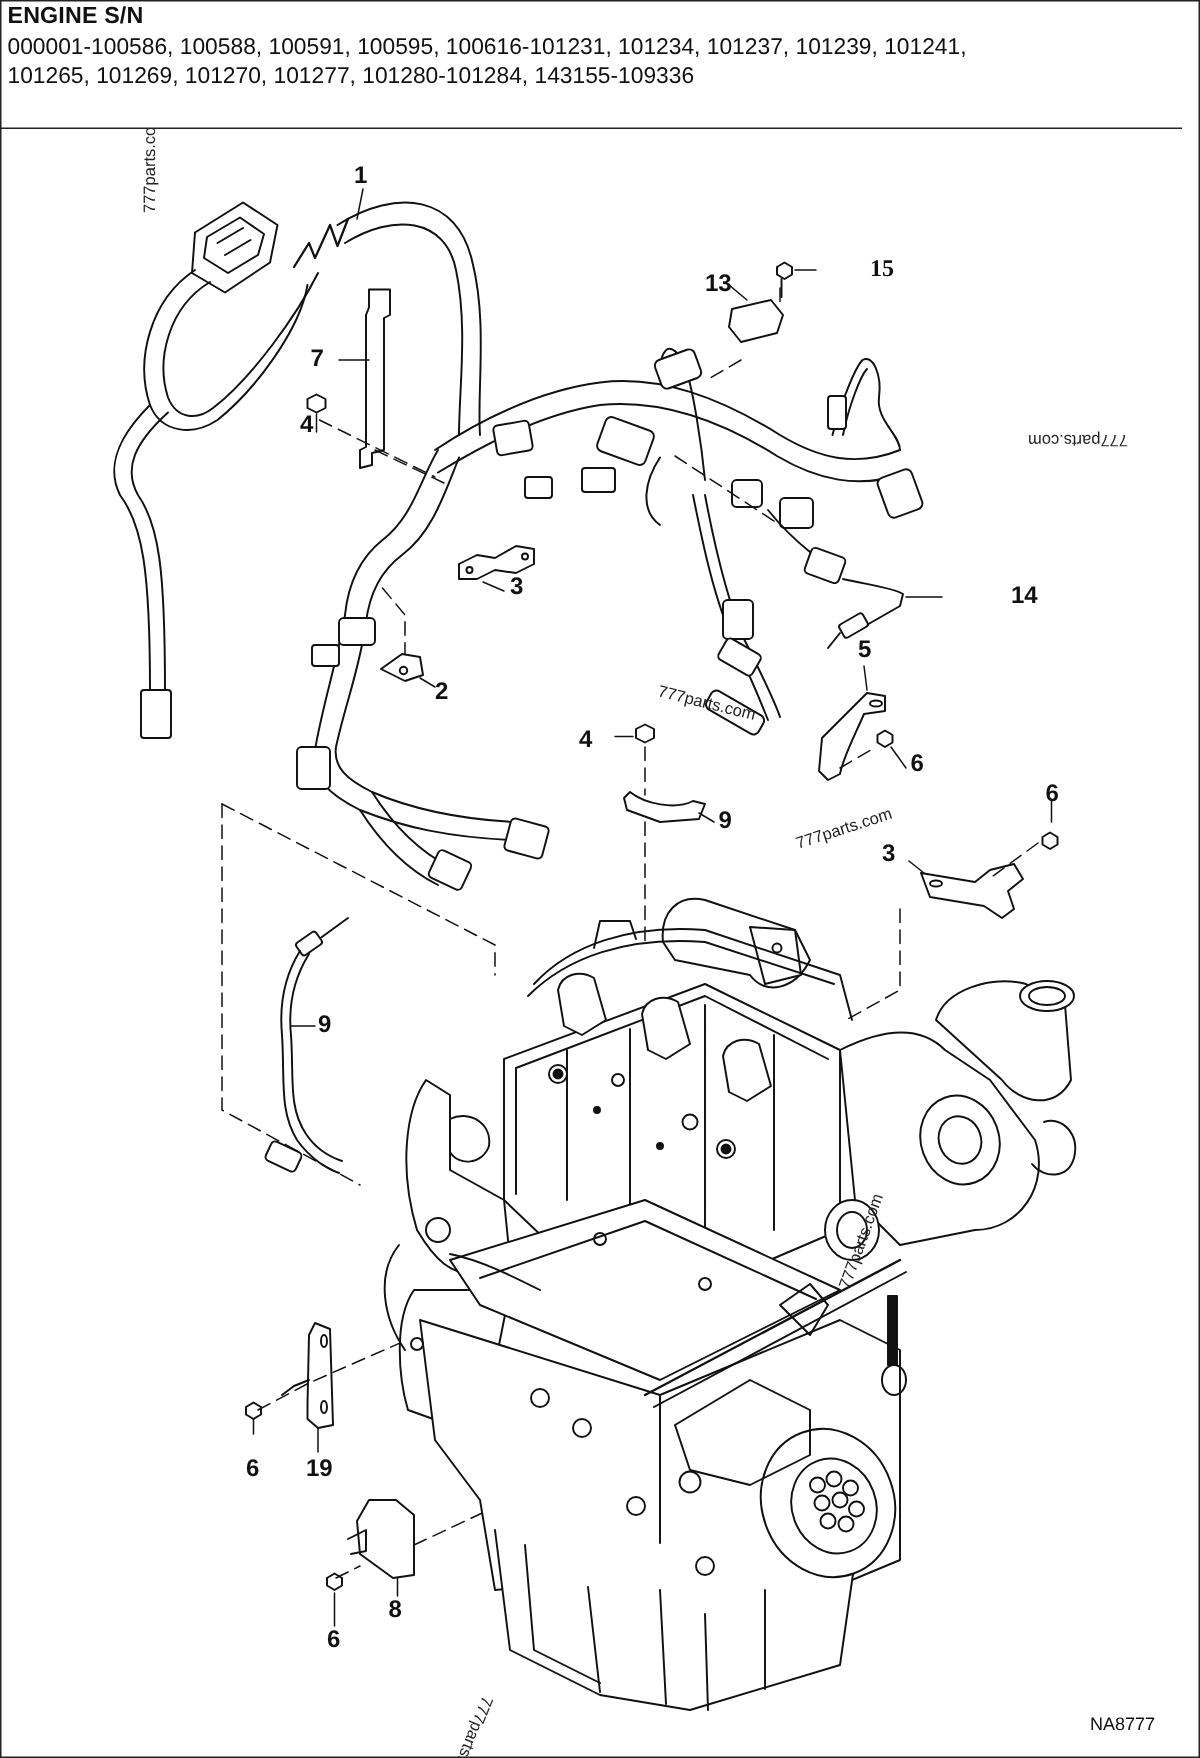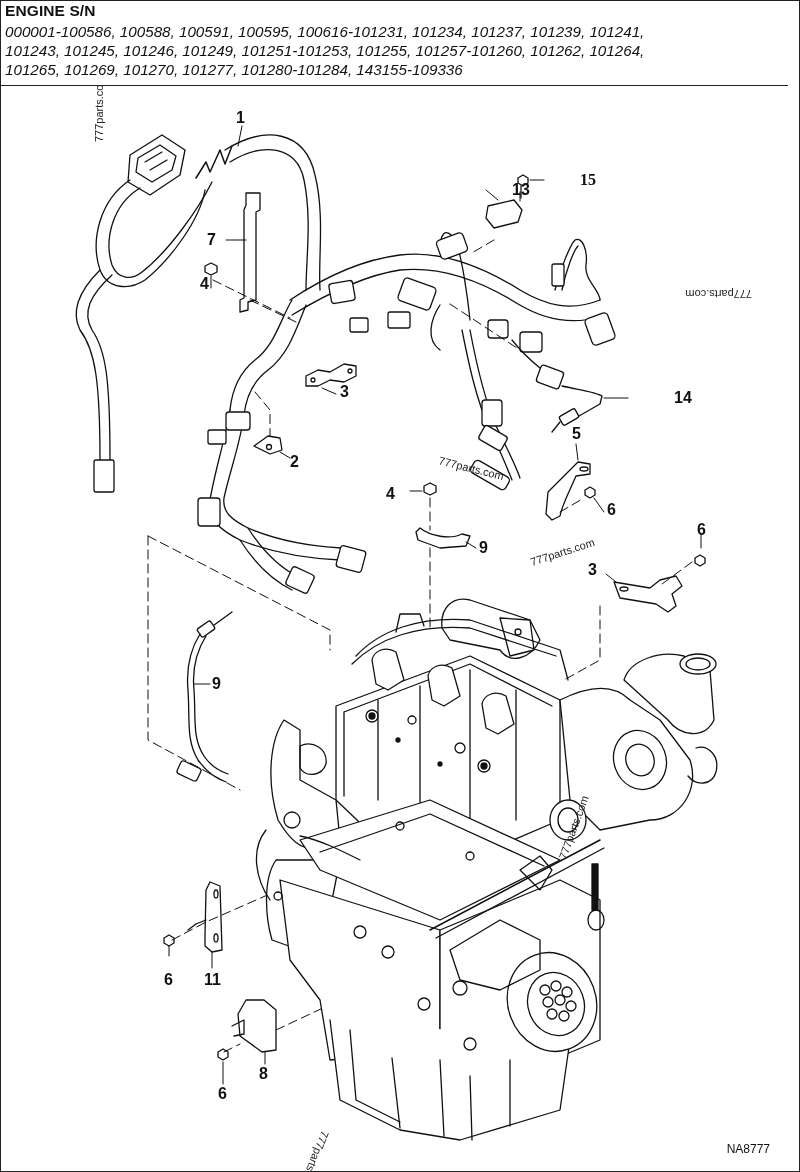--- a/index.html
+++ b/index.html
@@ -1,35 +1,34 @@
 <!DOCTYPE html>
 <html><head>
 <meta charset="utf-8">
 <style>
   html, body { margin:0; padding:0; background:#ffffff; }
   body { width:800px; height:1172px; position:relative; overflow:hidden; font-family:"Liberation Sans", sans-serif; color:#111; }
   .frame { position:absolute; left:0; top:0; width:798px; height:1170px; border:1px solid #222; box-sizing:content-box; }
   .header { position:absolute; left:0; top:0; width:788px; height:85px; border-bottom:1px solid #222; }
   .header-title { position:absolute; left:5px; top:2px; font-weight:bold; font-size:15.5px; letter-spacing:0.1px; }
   .serials { position:absolute; left:5px; top:22px; width:780px; font-size:15.2px; line-height:19px; }
-  .serials span { display:block; white-space:nowrap;font-style:italic; }
+  .serials span { display:block; white-space:nowrap; }
   .diagram { position:absolute; left:0; top:86px; width:800px; height:1086px; }
   .callout { position:absolute; font-weight:bold; font-size:16px; line-height:16px; }
   .drawing-no { position:absolute; right:30px; bottom:16px; font-size:12px; }
 </style>
 </head>
 <body>
 
 <div class="frame"></div>
 
 <div class="header">
   <div class="header-title">ENGINE S/N</div>
   <div class="serials">
     <span>000001-100586, 100588, 100591, 100595, 100616-101231, 101234, 101237, 101239, 101241,</span>
-    <span>101243, 101245, 101246, 101249, 101251-101253, 101255, 101257-101260, 101262, 101264,</span>
     <span>101265, 101269, 101270, 101277, 101280-101284, 143155-109336</span>
   </div>
 </div>
 
 <svg class="diagram" viewBox="0 86 800 1086" width="800" height="1086" xmlns="http://www.w3.org/2000/svg" fill="none" stroke="#111" stroke-width="1.3" stroke-linecap="round" stroke-linejoin="round">
 
   <g>
 
     <path d="M130 155 L162 135 L185 150 L180 175 L150 195 L128 182 Z" fill="#fff"></path>
     <path d="M138 158 L160 145 L176 156 L172 170 L152 182 L136 172 Z"></path>
@@ -290,19 +289,19 @@
 <div class="callout" style="left:386px;top:486px;">4</div>
 <div class="callout" style="left:572px;top:426px;">5</div>
 <div class="callout" style="left:607px;top:502px;">6</div>
 <div class="callout" style="left:697px;top:522px;">6</div>
 <div class="callout" style="left:164px;top:972px;">6</div>
 <div class="callout" style="left:218px;top:1086px;">6</div>
 <div class="callout" style="left:207px;top:232px;">7</div>
 <div class="callout" style="left:259px;top:1066px;">8</div>
 <div class="callout" style="left:479px;top:540px;">9</div>
 <div class="callout" style="left:588px;top:562px;">3</div>
-<div class="callout" style="left:204px;top:972px;">11</div>
+<div class="callout" style="left:204px;top:972px;">19</div>
 <div class="callout" style="left:212px;top:676px;">9</div>
-<div class="callout" style="left:470px;top:182px;margin-left:42px;">13</div>
+<div class="callout" style="left:470px;top:182px;">13</div>
 <div class="callout" style="left:630px;top:390px;margin-left:44px;">14</div>
 <div class="callout" style="left:580px;top:172px;font-family:Liberation Serif, serif;">15</div>
 
 <div class="drawing-no">NA8777</div>
 
 </body></html>

